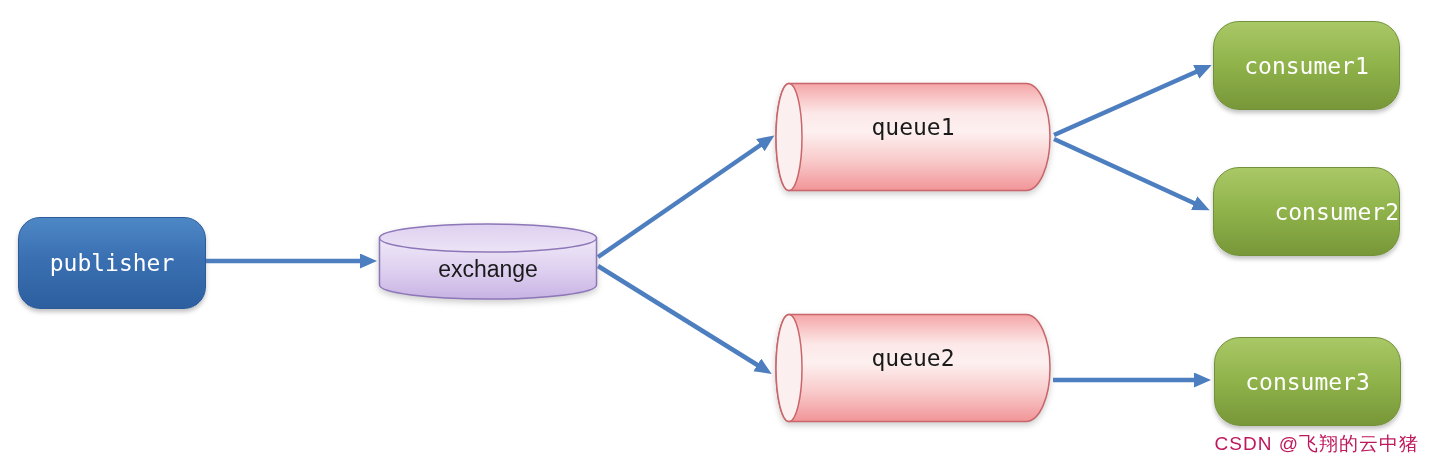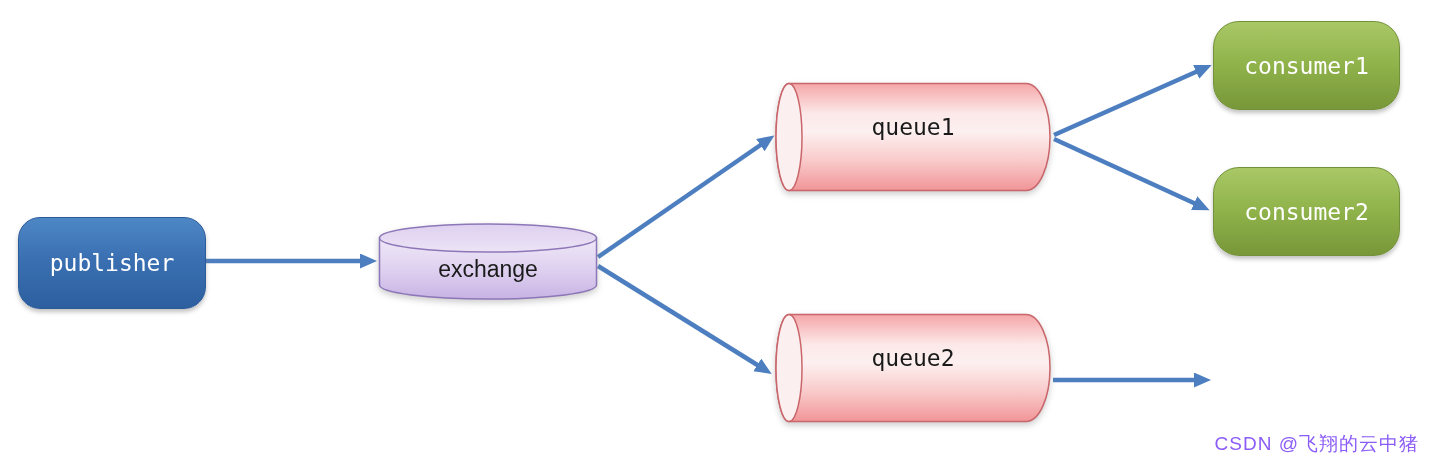--- a/index.html
+++ b/index.html
@@ -35,21 +35,21 @@
     background: linear-gradient(180deg, #4e87c6 0%, #3a70b2 45%, #2d5f9f 100%);
     border-color: #2b5b9b;
   }
   .consumer {
     width: 185px; height: 87px;
     border-radius: 26px;
     background: linear-gradient(180deg, #a9c866 0%, #8fb24a 50%, #789739 100%);
     border-color: #73913a;
   }
   .consumer1 { left: 1213px; top: 21px; }
-  .consumer2 { left: 1213px; top: 167px; }
+  .consumer2 { left: 1213px; top: 167px; justify-content: flex-end; }
   .consumer3 { left: 1214px; top: 337px; }
   .cyl svg {
     position: absolute;
     left: 0; top: 0;
     filter: drop-shadow(0 3px 3px rgba(130,130,130,0.40));
   }
   .cyl .label {
     position: relative;
     font-size: 23px;
     color: #1a1a1a;
@@ -60,21 +60,21 @@
     padding-top: 14px;
   }
   .queue { width: 278px; height: 90px; }
   .queue1 { left: 774px; top: 82px; }
   .queue2 { left: 774px; top: 313px; }
   .watermark {
     position: absolute;
     right: 12px; bottom: 5px;
     font-family: "Liberation Sans", "DejaVu Sans", sans-serif;
     font-size: 19px;
-    color: #8b5cf6;
+    color: #be185d;
     letter-spacing: 1px;
     margin-top: 8px;
   }
 </style>
 </head>
 <body>
 
 <div class="canvas">
 
   <svg class="arrow-layer" viewBox="0 0 1431 462">
@@ -138,16 +138,19 @@
     </svg>
     <span class="label">queue2</span>
   </div>
 
   <div class="node box consumer consumer1">
     <span class="label">consumer1</span>
   </div>
   <div class="node box consumer consumer2">
     <span class="label">consumer2</span>
   </div>
+  <div class="node box consumer consumer3">
+    <span class="label">consumer3</span>
+  </div>
 
   <div class="watermark">CSDN @飞翔的云中猪</div>
 
 </div>
 
 </body></html>

